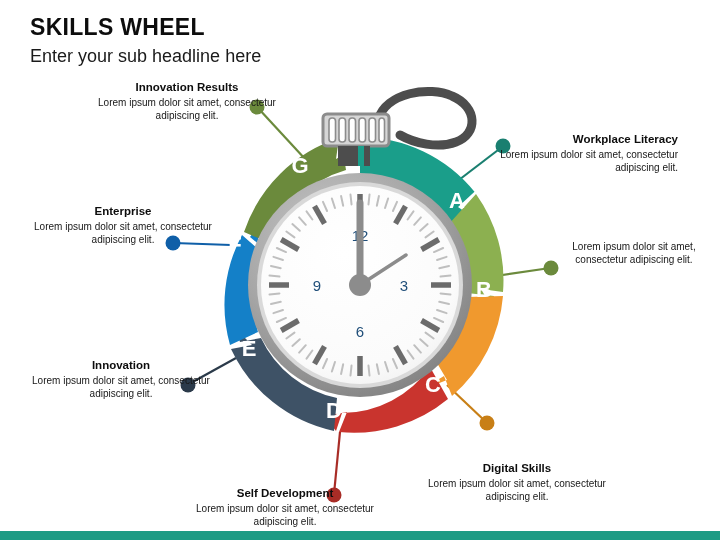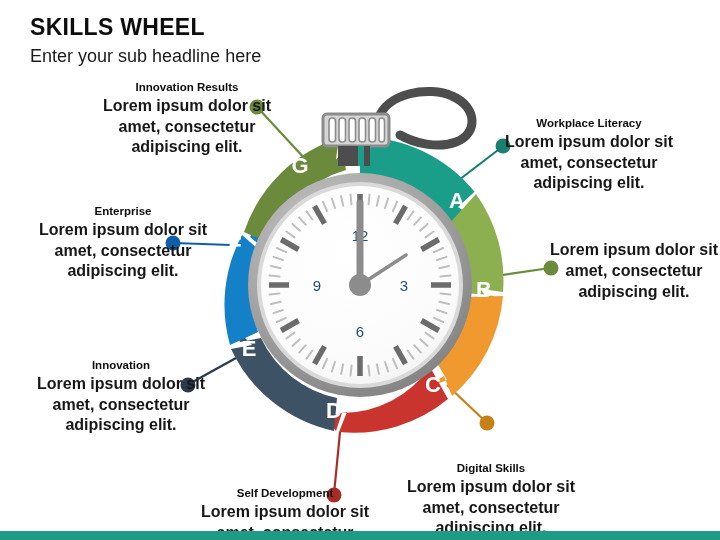--- a/index.html
+++ b/index.html
@@ -71,32 +71,32 @@
     width: 170px;
   }
   .callout .c-title {
     font-size: 11.5px;
     font-weight: bold;
     color: #0d0d0d;
     line-height: 1.28;
     margin-bottom: 1px;
   }
   .callout .c-body {
-    font-size: 16px;
-    font-weight: bold;
+    font-size: 10px;
+    font-weight: normal;
     color: #171717;
     line-height: 1.30;
   }
   .ta-c { text-align: center; }
 
   
   #callout-delivering-results { left: 98px;  top: 80px;  width: 178px; }
-  #callout-workplace-literacy { left: 500px; top: 116px; width: 178px; }
+  #callout-workplace-literacy { left: 500px; top: 132px; width: 178px; text-align: right; }
   #callout-communication      { left: 548px; top: 240px; width: 172px; }
-  #callout-digital-skills     { left: 402px; top: 461px; width: 178px; }
+  #callout-digital-skills     { left: 428px; top: 461px; width: 178px; }
   #callout-self-development   { left: 196px; top: 486px; width: 178px; }
   #callout-innovation         { left: 32px;  top: 358px; width: 178px; }
   #callout-enterprise         { left: 34px;  top: 204px; width: 178px; }
 </style>
 </head>
 <body>
 
 <div class="slide">
 
   <div id="page-title">SKILLS WHEEL</div>

